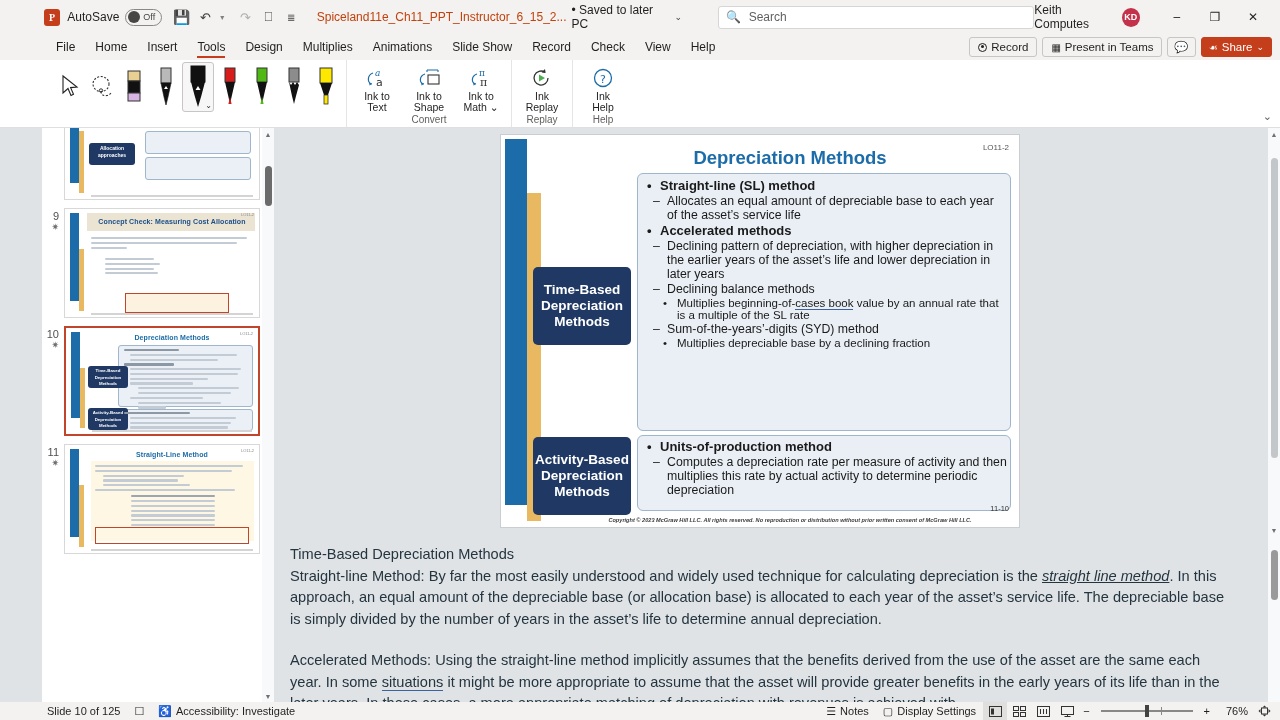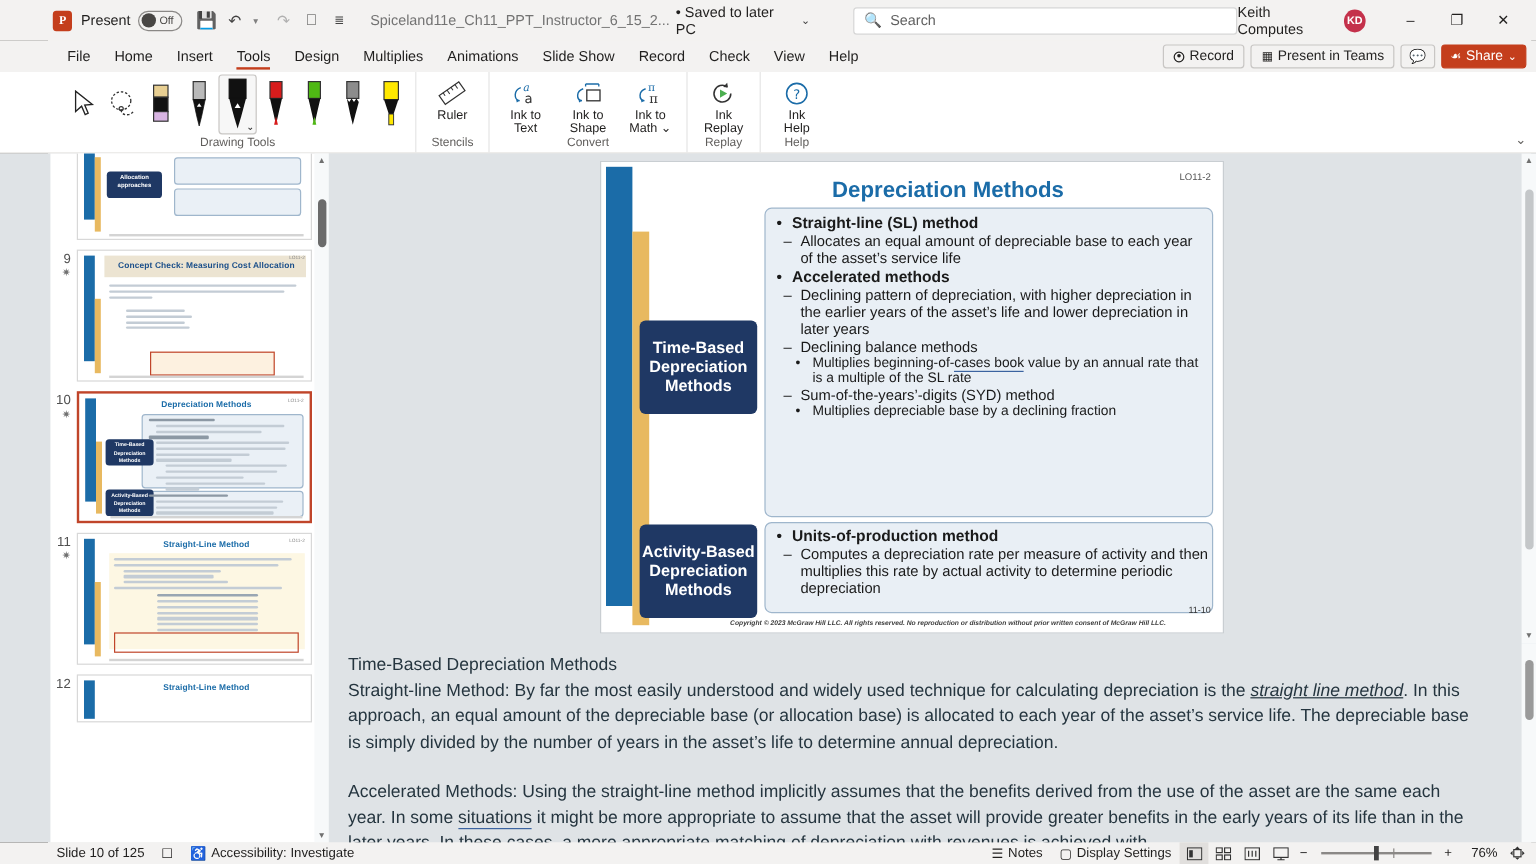--- a/index.html
+++ b/index.html
@@ -30,21 +30,21 @@
     padding: 0 2px; margin-right: 9px;
   }
   .toggle-knob { width: 12px; height: 12px; border-radius: 50%; background: #484644; }
   .toggle-text { font-size: 9px; color: #484644; margin-left: 3px; }
   .qat-btn {
     width: 24px; height: 24px; display: flex; align-items: center;
     justify-content: center; color: #424242; font-size: 13px; cursor: default;
   }
   .qat-btn.save { color: #b146c2; font-size: 14px; }
   .doc-title {
-    font-size: 12px; color: #737373; margin-left: 14px; white-space: nowrap;
+    font-size: 12px; color: #c2410c; margin-left: 14px; white-space: nowrap;
   }
   .saved-note { font-size: 12px; color: #201f1e; margin-left: 5px; }
   .search-box {
     margin-left: 28px; width: 330px; height: 23px; background: #fff;
     border: 1px solid #d6d6d6; border-radius: 3px; display: flex;
     align-items: center; padding: 0 8px; color: #616161; font-size: 12px;
   }
   .search-box .sicon { margin-right: 7px; font-size: 12px; }
   .tb-right { margin-left: auto; display: flex; align-items: center; }
   .user-name { font-size: 12px; color: #201f1e; margin-right: 6px; }
@@ -269,21 +269,21 @@
 </head>
 <body>
 
 <div id="app">
 
   <div class="left-rail"></div>
   <div class="right-edge"></div>
 
   <div class="titlebar">
     <div class="ppt-logo">P</div>
-    <div class="autosave-label">Present</div>
+    <div class="autosave-label">AutoSave</div>
     <div class="toggle-pill">
       <div class="toggle-knob"></div>
       <div class="toggle-text">Off</div>
     </div>
     <div class="qat-btn save">💾</div>
     <div class="qat-btn">↶</div>
     <div class="qat-btn" style="font-size:8px;color:#808080;margin-left:-6px">▾</div>
     <div class="qat-btn" style="color:#b0b0b0">↷</div>
     <div class="qat-btn">⎕</div>
     <div class="qat-btn" style="font-size:10px">≣</div>
@@ -397,40 +397,23 @@
             </svg>
           </div>
           <div class="tool">
             <svg width="16" height="40" viewBox="0 0 16 40">
               <rect x="2" y="1" width="12" height="15" fill="#ffe800" stroke="#333" stroke-width="1"></rect>
               <path d="M2 16 L14 16 L10 28 L6 28 Z" fill="#111"></path>
               <rect x="6" y="28" width="4" height="9" fill="#ffe800" stroke="#333" stroke-width=".8"></rect>
             </svg>
           </div>
         </div>
-        <div class="rgroup-label">Drawing Tools</div>
-      </div>
-
-
-      <div class="rgroup">
-        <div class="rgroup-items">
-          <div class="bigbtn">
-            <span class="glyph">
-              <svg width="24" height="22" viewBox="0 0 24 22">
-                <g transform="rotate(-35 12 11)">
-                  <rect x="2" y="6" width="20" height="9" fill="#fff" stroke="#333" stroke-width="1"></rect>
-                  <path d="M6 6 v3 M10 6 v4 M14 6 v3 M18 6 v4" stroke="#333" stroke-width=".9"></path>
-                </g>
-              </svg>
-            </span>
-            <span>Ruler</span>
-          </div>
-        </div>
-        <div class="rgroup-label">Stencils</div>
-      </div>
+      </div>
+
+
 
       <div class="rgroup">
         <div class="rgroup-items">
           <div class="bigbtn">
             <span class="glyph">
               <svg width="26" height="22" viewBox="0 0 26 22">
                 <text x="11" y="9" font-size="9" font-family="DejaVu Serif, serif" font-style="italic" fill="#1b6ca8">a</text>
                 <text x="12" y="19" font-size="11" font-family="DejaVu Sans, sans-serif" fill="#333">a</text>
                 <path d="M9 6 C3 8 3 16 8 17" fill="none" stroke="#1b6ca8" stroke-width="1.2"></path>
                 <path d="M8 17 l-3 -1.5 l.6 3 z" fill="#1b6ca8"></path>
@@ -612,27 +595,20 @@
             <div class="tl" style="width:100%"></div>
               <div class="tl" style="width:100%"></div>
             <div class="tl" style="width:100%"></div>
               <div class="tl" style="width:100%"></div>
           </div>
           <div class="thumb-orangebox" style="left:30px;right:10px;top:82px;height:17px"></div>
           <div class="thumb-credit"></div>
         </div>
       </div>
 
-      <div class="thumb-row">
-        <div class="thumb-num">12</div>
-        <div class="thumb" style="height:40px">
-          <div class="thumb-barblue" style="bottom:2px"></div>
-          <div class="thumb-title" style="top:7px">Straight-Line Method</div>
-        </div>
-      </div>
     </div>
 
     <div class="thumb-scroll">
       <div class="ts-arrow">▲</div>
       <div class="ts-thumbbar"></div>
       <div class="ts-arrow" style="position:absolute;bottom:0">▼</div>
     </div>
 
     <div class="slidepane">
 

